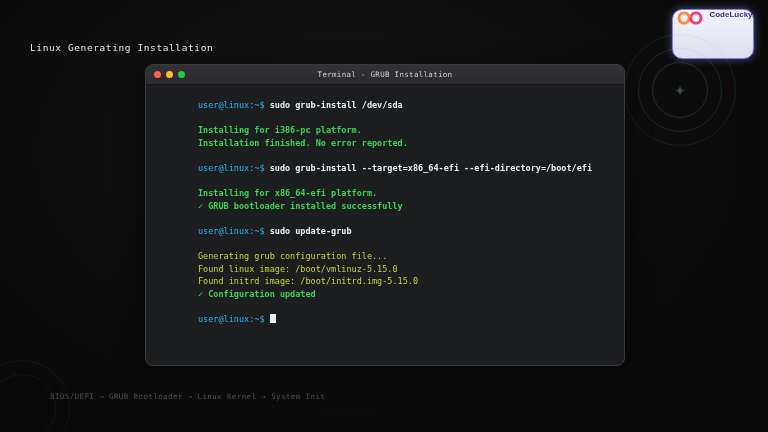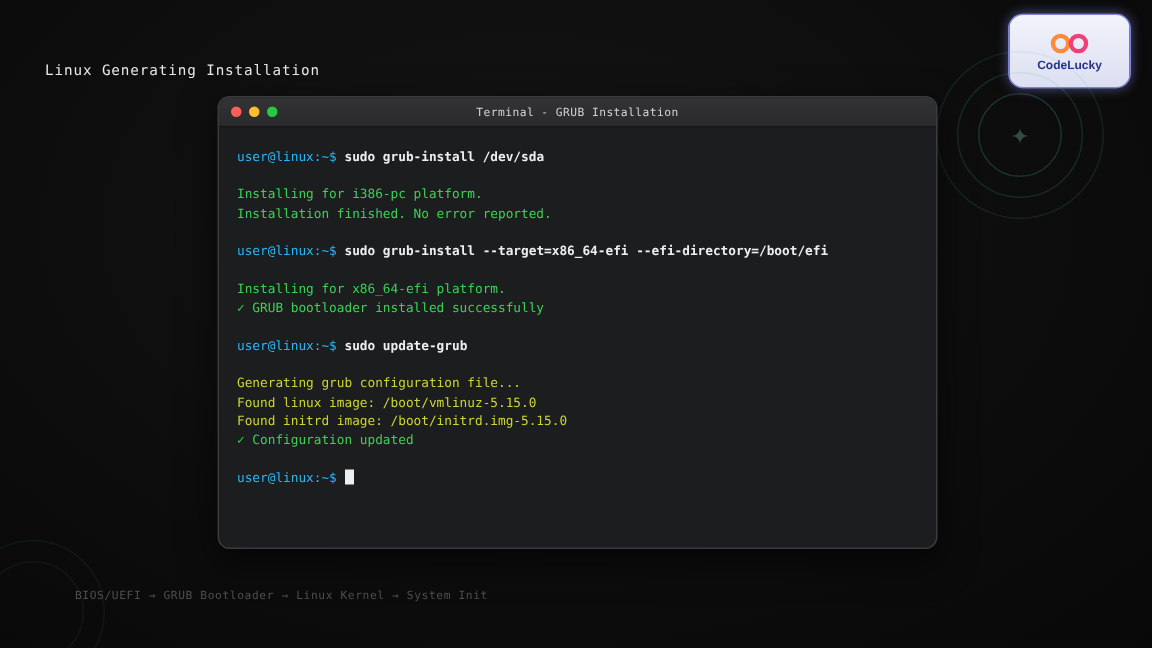--- a/index.html
+++ b/index.html
@@ -21,21 +21,21 @@
     font-size:9.5px;color:#e8e8e8;letter-spacing:0.6px;
   }
 
   
   .badge{
     position:absolute;right:14px;top:9px;width:80px;height:48px;
     border-radius:10px;
     background:linear-gradient(180deg,#f2f3fb 0%,#dcdff0 100%);
     border:1px solid #7d82d6;
     box-shadow:0 0 8px rgba(125,130,220,0.55);
-    display:flex;flex-direction:column;align-items:center;justify-content:center;gap:2px;
+    display:flex;flex-direction:row;align-items:flex-start;justify-content:center;gap:2px;
   }
   .badge .logo{width:34px;height:16px;display:block;}
   .badge .brand-name{font-size:8px;font-weight:bold;color:#27338b;font-family:"Liberation Sans",sans-serif;}
 
   
   .deco{position:absolute;pointer-events:none;}
   .deco-right{left:624px;top:34px;width:112px;height:112px;}
   .ring{position:absolute;border-radius:50%;border:1px solid rgba(70,200,160,0.12);}
   .ring.r1{inset:0;}
   .ring.r2{inset:14px;border-color:rgba(70,200,160,0.16);}
@@ -61,26 +61,26 @@
   .dot{width:7px;height:7px;border-radius:50%;margin-right:5px;display:inline-block;}
   .dot.red{background:#ff5f57;}
   .dot.yellow{background:#febc2e;}
   .dot.green{background:#28c840;}
   .term-title{
     position:absolute;left:0;right:0;text-align:center;
     font-size:7.5px;color:#d2d2d2;letter-spacing:0.3px;
   }
   .term-body{
     padding:14px 12px 0 12px;font-size:8.5px;line-height:12.6px;
-    white-space:pre;color:#e6e6e6;
+    white-space:pre;color:#e6e6e6;margin-left:40px;
   }
   .line{height:12.6px;}
   .prompt{color:var(--prompt,#29b6f6);}
   .cmd{color:#eceff1;font-weight:bold;}
-  .line.success{color:var(--success,#39d353);}
+  .line.success{color:var(--success,#39d353);font-weight:bold;}
   .line.info{color:var(--info,#cdd435);}
   .cursor{
     display:inline-block;width:6px;height:9.5px;background:#eceff1;
     vertical-align:-1px;
   }
 
   
   .footer{
     position:absolute;left:22px;top:392px;
     font-size:7.5px;color:#4e4e4e;letter-spacing:0.4px;padding-left:28px;

